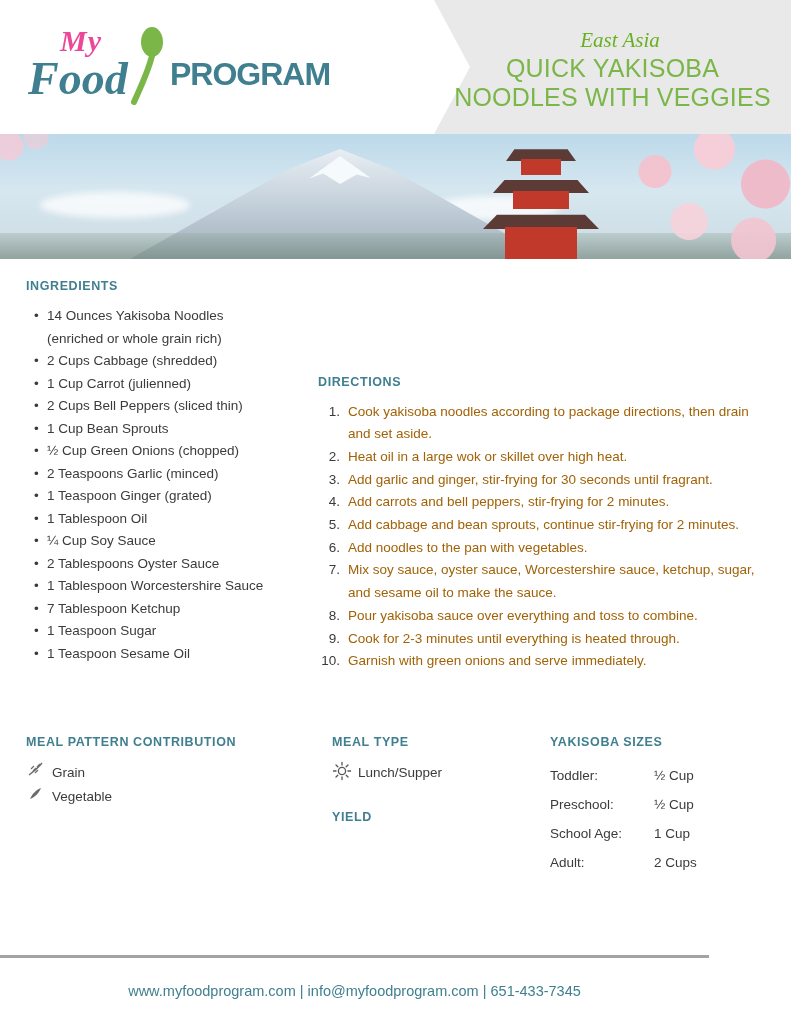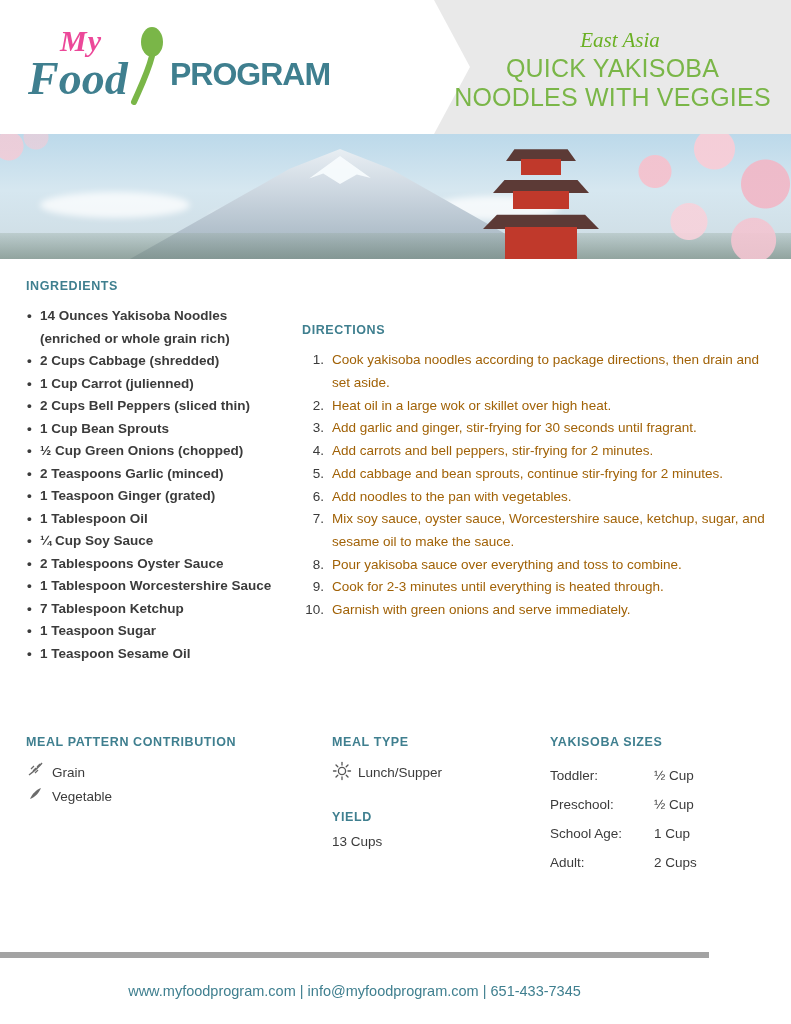--- a/index.html
+++ b/index.html
@@ -200,35 +200,35 @@
   }
   .section-head {
     font-size: 12.5px;
     font-weight: bold;
     color: #3f7f8f;
     letter-spacing: 0.6px;
     margin: 0 0 12px 0;
   }
   .cols {
     display: flex;
-    align-items: center;
+    align-items: flex-end;
+    gap: 16px;
   }
   .col-ingredients {
     width: 248px;
     flex: 0 0 248px;
   }
   .col-directions {
     flex: 1;
     padding-left: 28px;
   }
   ul.ing-list {
     list-style: none;
-    margin: 1px;
+    margin: 8px;
     padding: 0;
-    font-weight: bold;
   }
   ul.ing-list li {
     position: relative;
     padding-left: 13px;
     font-size: 13.5px;
     line-height: 22.5px;
     color: #3b3b3b;
   }
   ul.ing-list li::before {
     content: "•";
@@ -322,21 +322,21 @@
     display: inline-block;
   }
 
   
   .footer {
     position: absolute;
     left: 0;
     bottom: 0;
     width: 709px;
     height: 66px;
-    border-top: 6px solid #a3a3a3;
+    border-top: 3px solid #a3a3a3;
     display: flex;
     align-items: center;
     justify-content: center;
   }
   .footer-text {
     font-size: 14.5px;
     color: #3f7f8f;
   }
   .footer-text span.sep { color: #3f7f8f; }
 </style>
@@ -467,21 +467,20 @@
             <line x1="14.2" y1="14.2" x2="16" y2="16"></line>
             <line x1="4" y1="16" x2="5.8" y2="14.2"></line>
             <line x1="14.2" y1="5.8" x2="16" y2="4"></line>
           </g>
         </svg>
       </span>
       <span>Lunch/Supper</span>
     </div>
 
     <div class="sub-head">YIELD</div>
-    <div class="yield-val">13 Cups</div>
   </div>
 
   <div class="bm-col3">
     <div class="section-head">YAKISOBA SIZES</div>
 
     <div class="portion-row">
       <span class="portion-label"><span>Toddler</span>:</span>
       <span>½ Cup</span>
     </div>
     <div class="portion-row">

